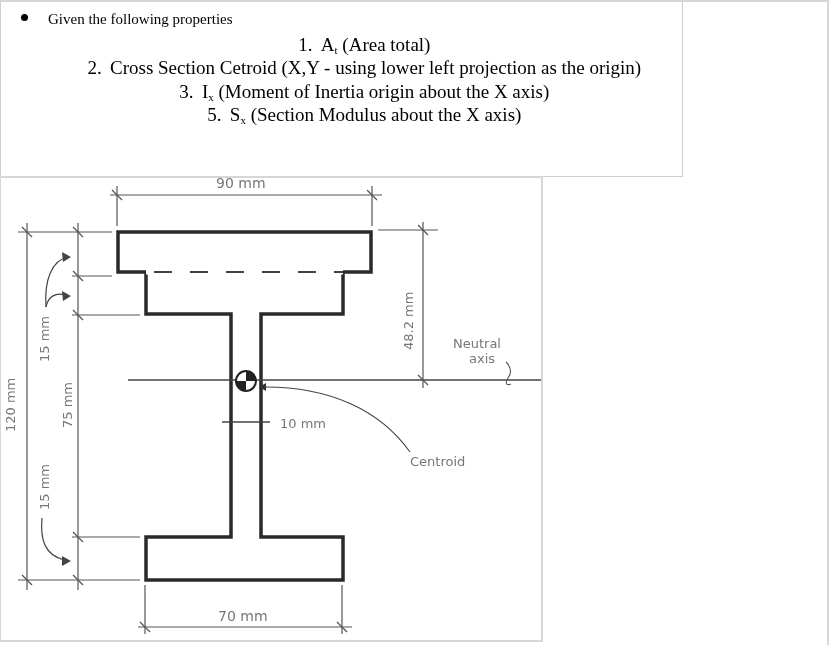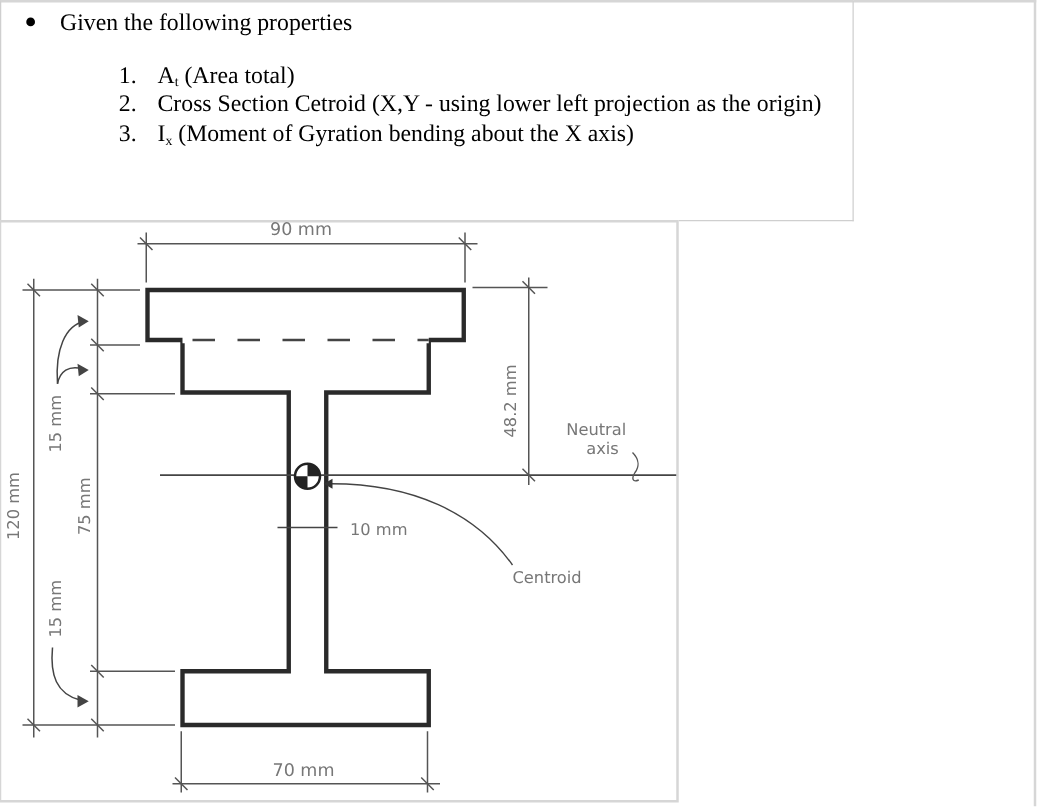--- a/index.html
+++ b/index.html
@@ -1,41 +1,42 @@
 <!DOCTYPE html>
 <html><head>
 <meta charset="utf-8">
 <style>
   html, body { margin: 0; padding: 0; background: #ffffff; }
   body { width: 831px; height: 647px; position: relative; overflow: hidden; font-family: "Liberation Serif", serif; color: #000; }
   .page-border { position: absolute; left: 0; top: 0; width: 829px; height: 645px; border-right: 2px solid #d6d6d6; border-top: 2px solid #d6d6d6; box-sizing: border-box; }
   .text-box { position: absolute; left: 0; top: 0; width: 683px; height: 177px; border: 1px solid #cfcfcf; border-top: 2px solid #d6d6d6; box-sizing: border-box; background: #fff; }
-  .bullet-line { position: absolute; left: 20px; top: 6px; font-size: 19px; line-height: 22px; }
+  .bullet-line { position: absolute; left: 20px; top: 6px; font-size: 15px; line-height: 22px; }
   .bullet-dot { display: inline-block; width: 7px; height: 7px; border-radius: 50%; background: #000; position: relative; top: -3px; margin-right: 20px; }
-  ol.props { position: absolute; left: 78px; top: 31px; margin: 16px; padding: 0; list-style: none; font-size: 19px; line-height: 23.4px; }
+  ol.props { position: absolute; left: 78px; top: 31px; margin: 0; padding: 0; list-style: none; font-size: 19px; line-height: 23.4px; text-align: center; }
   ol.props li { white-space: nowrap; }
   .num { display: inline-block; width: 31px; }
   sub { font-size: 11px; vertical-align: -3px; line-height: 0; }
   .figure-box { position: absolute; left: 0; top: 176px; width: 543px; height: 466px; border: 2px solid #d6d6d6; border-left: 1px solid #d6d6d6; box-sizing: border-box; background: #fff; }
   svg.diagram { position: absolute; left: 0; top: 0; }
   .hand { font-family: "DejaVu Sans", sans-serif; fill: #777; }
 </style>
 </head>
 <body>
 
 <div class="page-border"></div>
 
 <div class="text-box">
   <div class="bullet-line">
     <span class="bullet-dot"></span><span>Given the following properties</span>
   </div>
   <ol class="props">
     <li><span class="num">1.</span><span>A</span><sub>t</sub><span> (Area total)</span></li>
     <li><span class="num">2.</span><span>Cross Section Cetroid (X,Y - using lower left projection as the origin)</span></li>
-    <li><span class="num">3.</span><span>I</span><sub>x</sub><span> (Moment of Gyration bending about the X axis)</span></li>
+    <li><span class="num">3.</span><span>I</span><sub>x</sub><span> (Moment of Inertia origin about the X axis)</span></li>
+    <li><span class="num">5.</span><span>S</span><sub>x</sub><span> (Section Modulus about the X axis)</span></li>
   </ol>
 </div>
 
 <div class="figure-box"></div>
 
 <svg class="diagram" width="831" height="647" viewBox="0 0 831 647">
 
   <path d="M118,232 L371,232 L371,272 L343,272 L343,314 L261,314 L261,537 L343,537 L343,580 L146,580 L146,537 L231,537 L231,314 L146,314 L146,272 L118,272 Z" fill="none" stroke="#2a2a2a" stroke-width="3.5" stroke-linejoin="miter"></path>
 
   <line x1="146" y1="272" x2="343" y2="272" stroke="#fff" stroke-width="5"></line>

